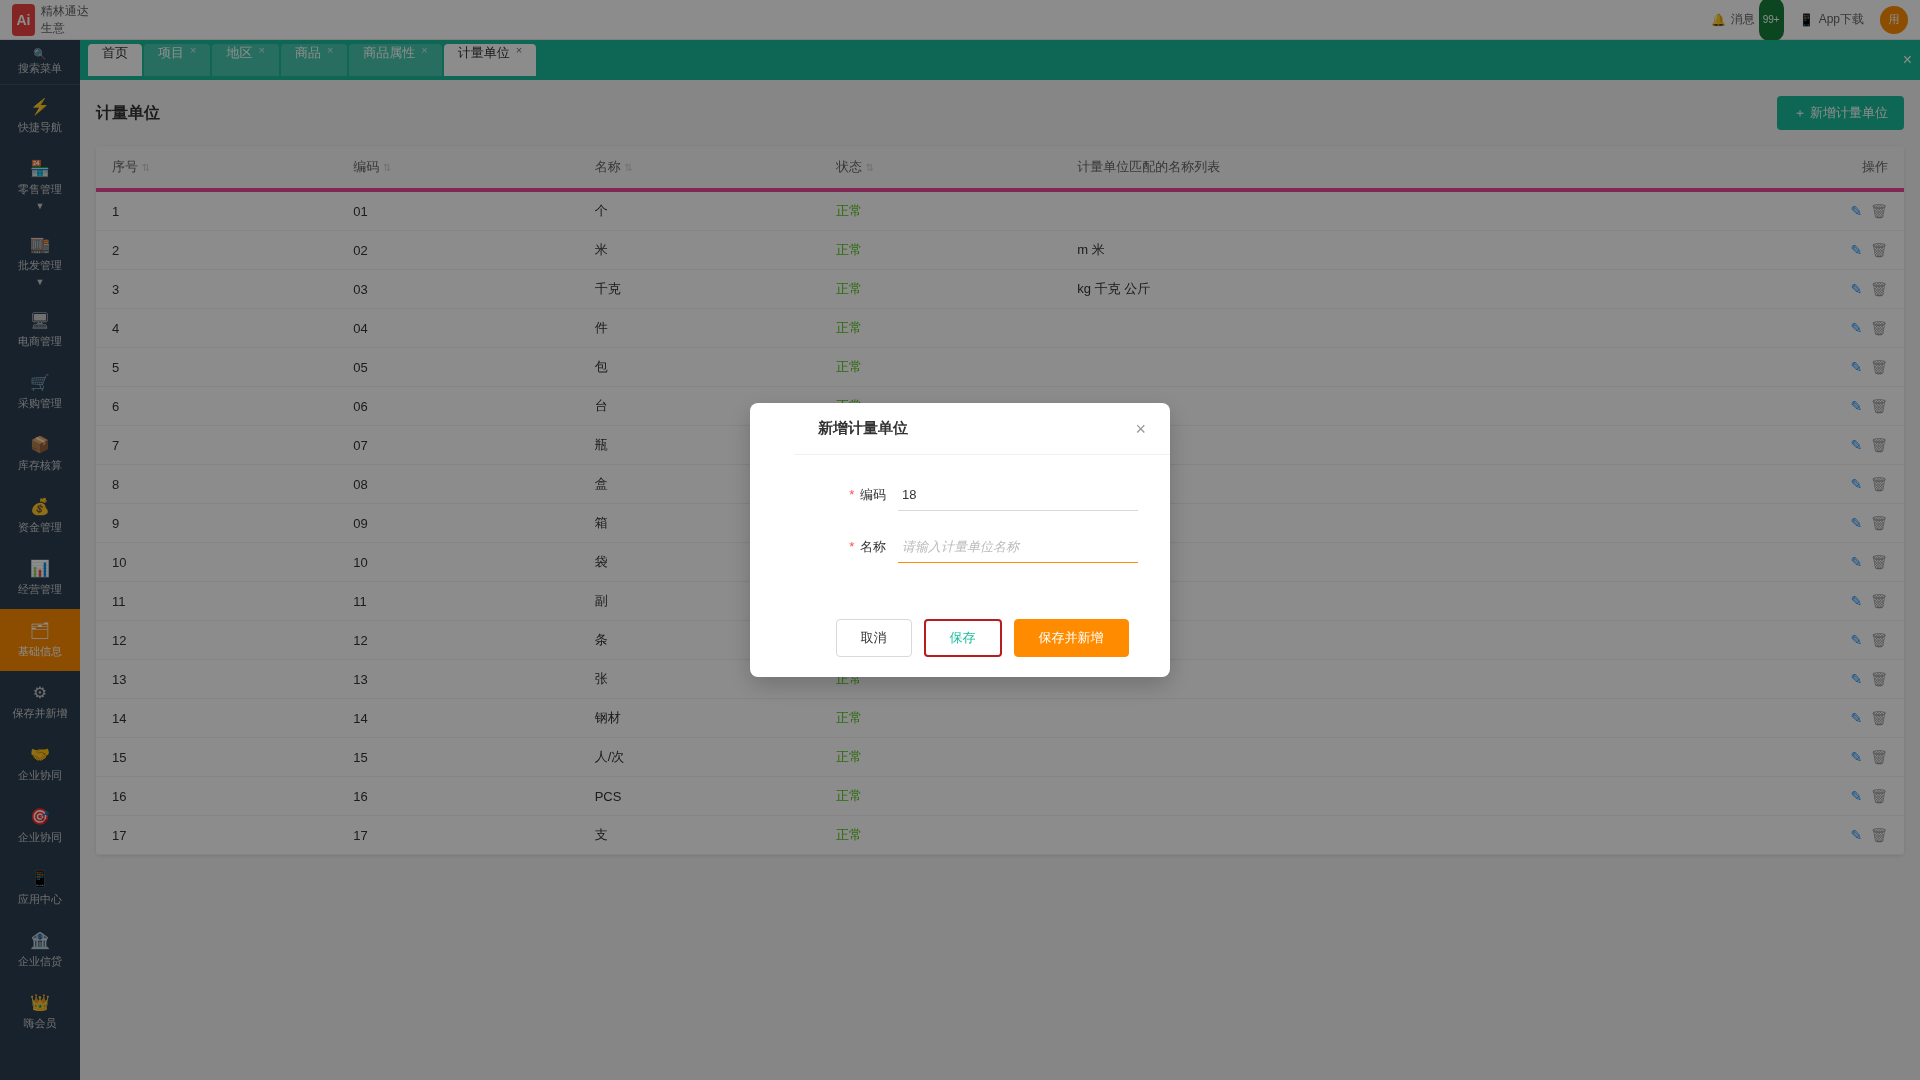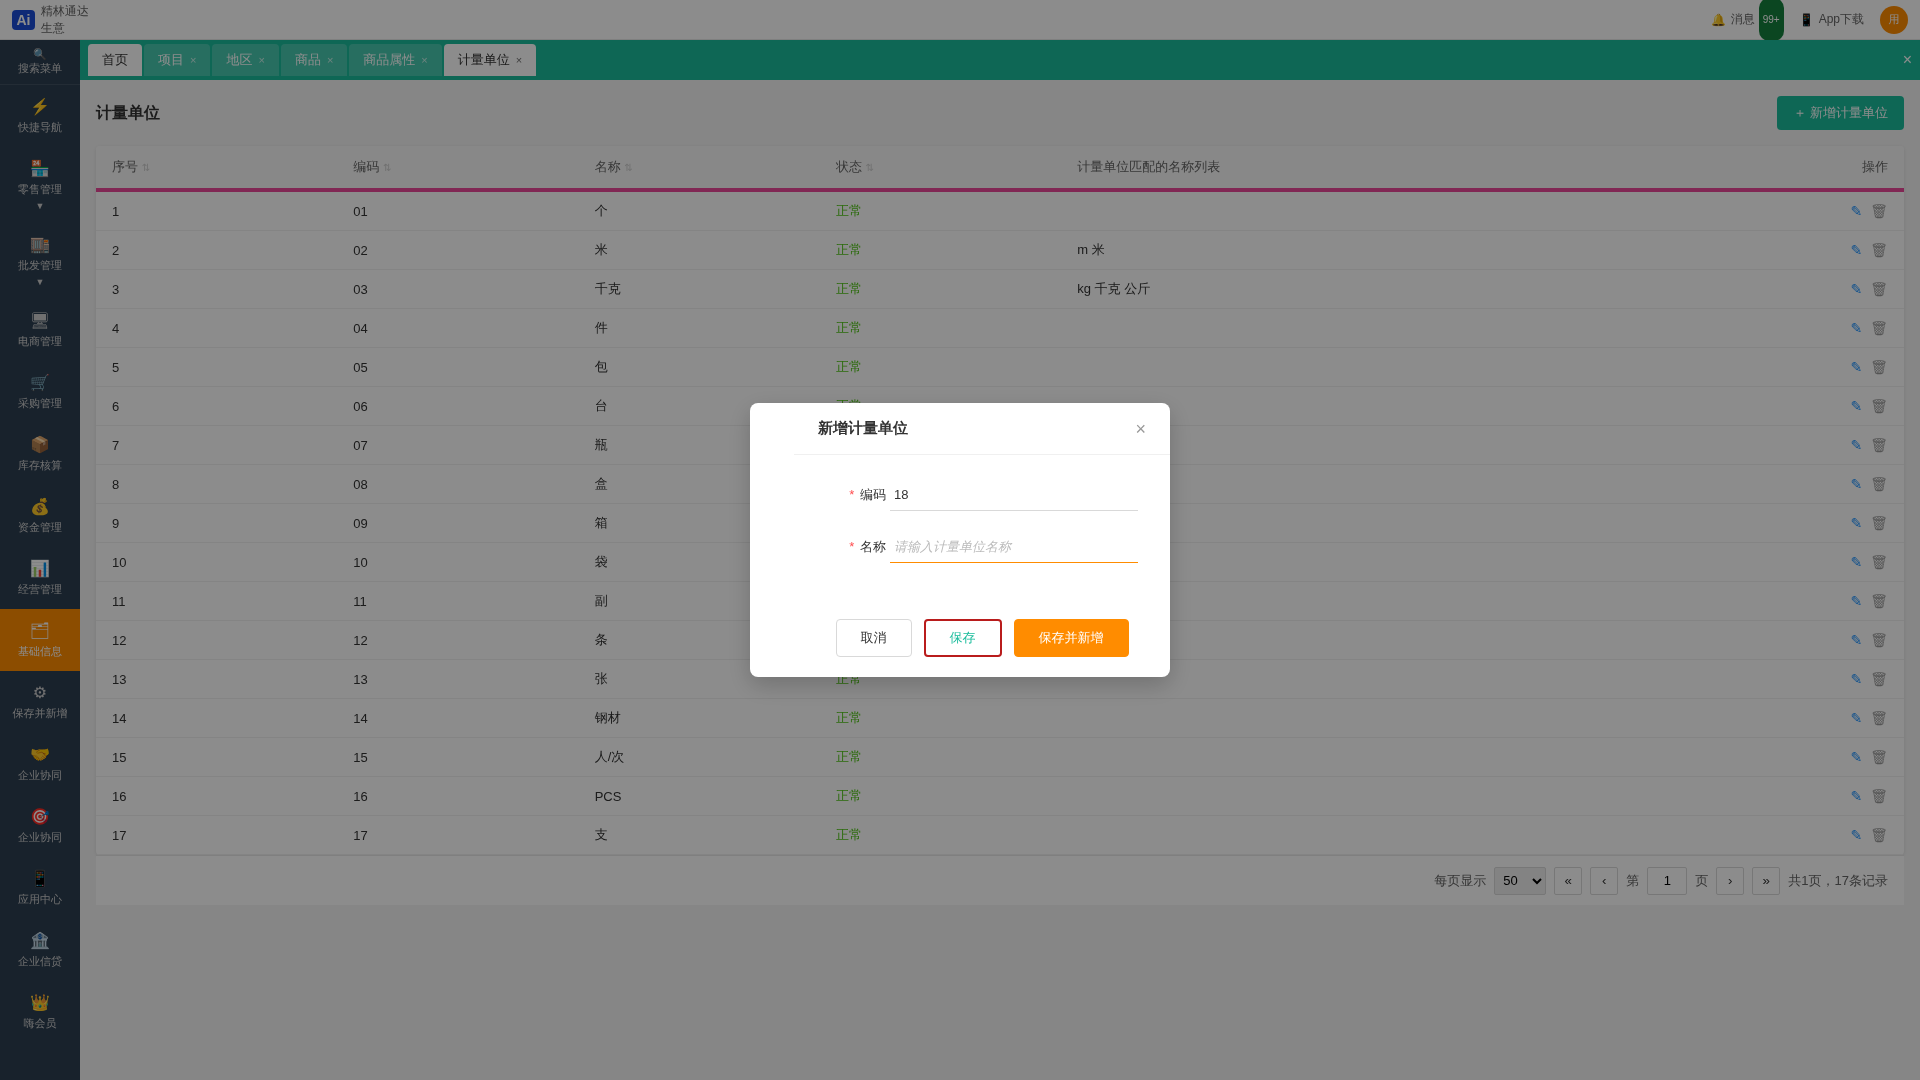--- a/index.html
+++ b/index.html
@@ -3,42 +3,42 @@
   <meta charset="utf-8">
   <style>
     * { box-sizing: border-box; margin: 0; padding: 0; }
     body { font-family: 'Microsoft YaHei', Arial, sans-serif; font-size: 13px; background: #f5f5f5; color: #333; overflow: hidden; }
 
     
     .app-container { display: flex; flex-direction: column; height: 1080px; width: 1920px; }
     .top-bar { height: 40px; background: #fff; border-bottom: 1px solid #e8e8e8; display: flex; align-items: center; padding: 0 12px; justify-content: space-between; }
     .top-bar-left { display: flex; align-items: center; gap: 8px; }
     .logo-area { display: flex; align-items: center; gap: 6px; width: 80px; }
-    .logo-icon { width: 32px; height: 20px; background: #1d4ed8; border-radius: 4px; display: flex; align-items: center; justify-content: center; color: white; font-weight: bold; font-size: 14px; }
+    .logo-icon { width: 32px; height: 32px; background: #ef4444; border-radius: 4px; display: flex; align-items: center; justify-content: center; color: white; font-weight: bold; font-size: 14px; }
     .logo-text { font-size: 12px; color: #666; }
     .top-bar-right { display: flex; align-items: center; gap: 16px; }
     .top-bar-btn { display: flex; align-items: center; gap: 4px; color: #666; cursor: pointer; font-size: 12px; }
     .notification-badge { background: #15803d; color: white; border-radius: 10px; padding: 16px 4px; font-size: 10px; }
     .user-avatar { width: 28px; height: 28px; background: #ff8c00; border-radius: 50%; display: flex; align-items: center; justify-content: center; color: white; font-size: 11px; }
 
     .main-layout { display: flex; flex: 1; overflow: hidden; }
 
     
     .sidebar { width: 80px; background: #2c3e50; display: flex; flex-direction: column; color: white; }
     .sidebar-item { padding: 12px 4px; text-align: center; font-size: 11px; cursor: pointer; color: #ccc; display: flex; flex-direction: column; align-items: center; gap: 4px; }
     .sidebar-item.active { background: #ff8c00; color: white; }
     .sidebar-icon { font-size: 16px; }
     .sidebar-search { padding: 8px 4px; text-align: center; font-size: 11px; cursor: pointer; color: #ccc; border-bottom: 1px solid rgba(255,255,255,0.1); }
 
     
     .content-area { flex: 1; display: flex; flex-direction: column; overflow: hidden; }
 
     
     .tab-bar { height: 40px; background: #1abc9c; display: flex; align-items: center; padding: 0 8px; gap: 2px; }
-    .tab-item { height: 32px; padding: 0 14px; background: rgba(255,255,255,0.2); border-radius: 4px 4px 0 0; color: white; display: flex; align-items: center; gap: 6px; cursor: pointer; font-size: 13px; }
+    .tab-item { height: 32px; padding: 0 14px; background: rgba(255,255,255,0.2); border-radius: 4px 4px 0 0; color: white; display: flex; align-items: flex-start; gap: 6px; cursor: pointer; font-size: 13px; }
     .tab-item.active { background: white; color: #333; }
     .tab-close { font-size: 11px; color: inherit; cursor: pointer; opacity: 0.7; }
     .tab-bar-close { margin-left: auto; color: white; cursor: pointer; font-size: 16px; }
 
     
     .page-content { flex: 1; padding: 16px; overflow: auto; position: relative; }
     .page-title { font-size: 16px; font-weight: bold; color: #333; margin-bottom: 16px; display: flex; align-items: center; justify-content: space-between; }
     .add-btn { background: #1abc9c; color: white; border: none; padding: 8px 16px; border-radius: 4px; cursor: pointer; font-size: 13px; }
 
     
@@ -59,21 +59,21 @@
     .page-size-select { height: 28px; border: 1px solid #d9d9d9; border-radius: 2px; padding: 0 4px; font-size: 13px; }
 
     
     .modal-overlay { position: fixed; top: 0; left: 0; width: 100%; height: 100%; background: rgba(0,0,0,0.45); z-index: 1000; display: flex; align-items: center; justify-content: center; }
     .modal { background: white; border-radius: 8px; width: 420px; box-shadow: 0 8px 24px rgba(0,0,0,0.2); overflow: hidden; padding-left: 44px; }
     .modal-header { padding: 16px 24px; border-bottom: 1px solid #f0f0f0; display: flex; align-items: center; justify-content: space-between; }
     .modal-title { font-size: 15px; font-weight: 600; color: #333; }
     .modal-close { cursor: pointer; color: #999; font-size: 18px; line-height: 1; }
     .modal-body { padding: 24px 32px; }
     .form-row { display: flex; align-items: center; margin-bottom: 20px; }
-    .form-label { width: 60px; text-align: right; margin-right: 4px; font-size: 13px; color: #333; flex-shrink: 0; }
+    .form-label { width: 60px; text-align: right; margin-right: 12px; font-size: 13px; color: #333; flex-shrink: 0; }
     .required-star { color: #ff4d4f; margin-right: 2px; }
     .form-input { flex: 1; height: 32px; border: none; border-bottom: 1px solid #d9d9d9; outline: none; font-size: 13px; padding: 0 4px; color: #333; }
     .form-input.active-input { border-bottom-color: #ff8c00; font-style: italic; }
     .form-input::placeholder { color: #bbb; }
     .modal-footer { padding: 12px 24px 20px; display: flex; justify-content: center; gap: 12px; }
     .btn-cancel { padding: 8px 24px; border: 1px solid #d9d9d9; border-radius: 4px; background: white; cursor: pointer; font-size: 13px; color: #333; }
     .btn-save { padding: 8px 24px; border: 2px solid #b91c1c; border-radius: 4px; background: white; cursor: pointer; font-size: 13px; color: #1abc9c; }
     .btn-save-new { padding: 8px 24px; border: 1px solid #ff8c00; border-radius: 4px; background: #ff8c00; cursor: pointer; font-size: 13px; color: white; }
   </style>
 </head>
@@ -443,35 +443,20 @@
         <div class="action-btns" style="justify-content:flex-end;">
           <span class="action-edit">✎</span>
           <span class="action-delete">🗑</span>
         </div>
       </td>
     </tr>
               </tbody>
           </table>
         </div>
 
-        <div class="pagination">
-          <span>每页显示</span>
-          <select class="page-size-select">
-            <option>50</option>
-            <option>100</option>
-          </select>
-          <button class="page-btn">«</button>
-          <button class="page-btn">‹</button>
-          <span>第</span>
-          <input class="page-input" type="text" value="1" style="">
-          <span>页</span>
-          <button class="page-btn">›</button>
-          <button class="page-btn">»</button>
-          <span>共1页，17条记录</span>
-        </div>
       </div>
     </div>
   </div>
 </div>
 
 <div class="modal-overlay">
   <div class="modal">
     <div class="modal-header">
       <span class="modal-title">新增计量单位</span>
       <span class="modal-close">×</span>

